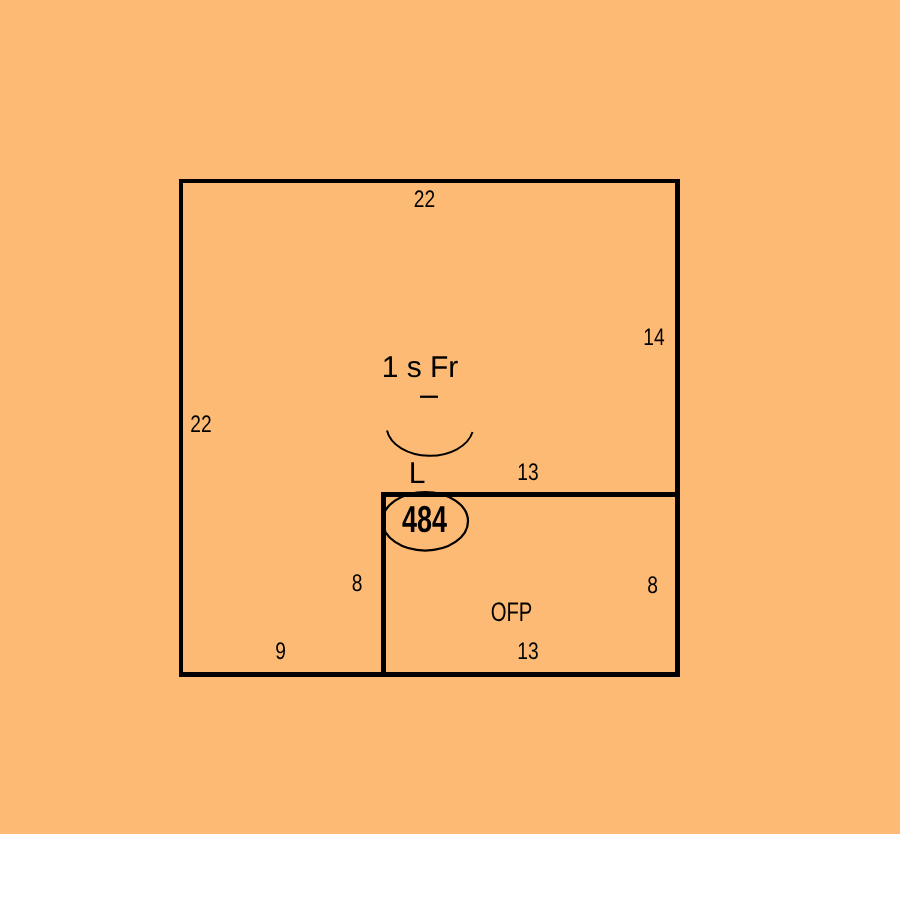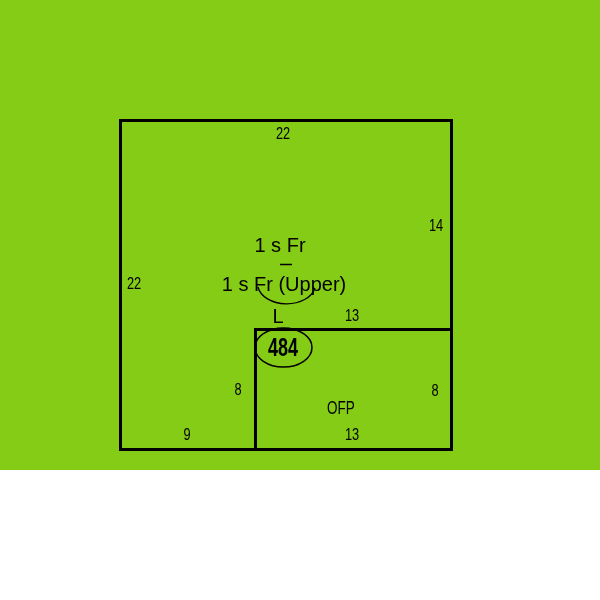--- a/index.html
+++ b/index.html
@@ -8,22 +8,22 @@
   }
   body {
     width: 600px;
     height: 600px;
     background: #ffffff;
     font-family: "Liberation Sans", sans-serif;
   }
   .canvas {
     position: relative;
     width: 600px;
-    height: 470px;
-    background: #84cc16;
+    height: 556px;
+    background: #fdba74;
     overflow: hidden;
   }
   .canvas svg {
     position: absolute;
     left: 0;
     top: 0;
   }
   .lbl {
     position: absolute;
     color: #000000;
@@ -73,18 +73,17 @@
   <div class="lbl dim" style="left:283px; top:134px">22</div>
   <div class="lbl dim" style="left:134px; top:284px">22</div>
   <div class="lbl dim" style="left:436px; top:226px">14</div>
   <div class="lbl dim" style="left:352px; top:316px">13</div>
   <div class="lbl dim" style="left:238px; top:390px">8</div>
   <div class="lbl dim" style="left:435px; top:391px">8</div>
   <div class="lbl dim" style="left:187px; top:435px">9</div>
   <div class="lbl dim" style="left:352px; top:435px">13</div>
 
   <div class="lbl big" style="left:280px; top:245px">1 s Fr</div>
-  <div class="lbl big" style="left:284px; top:284px">1 s Fr (Upper)</div>
   <div class="lbl big" style="left:278px; top:316px">L</div>
   <div class="lbl area" style="left:283px; top:347px">484</div>
   <div class="lbl porch" style="left:341px; top:408px">OFP</div>
 
 </div>
 
 </body></html>

